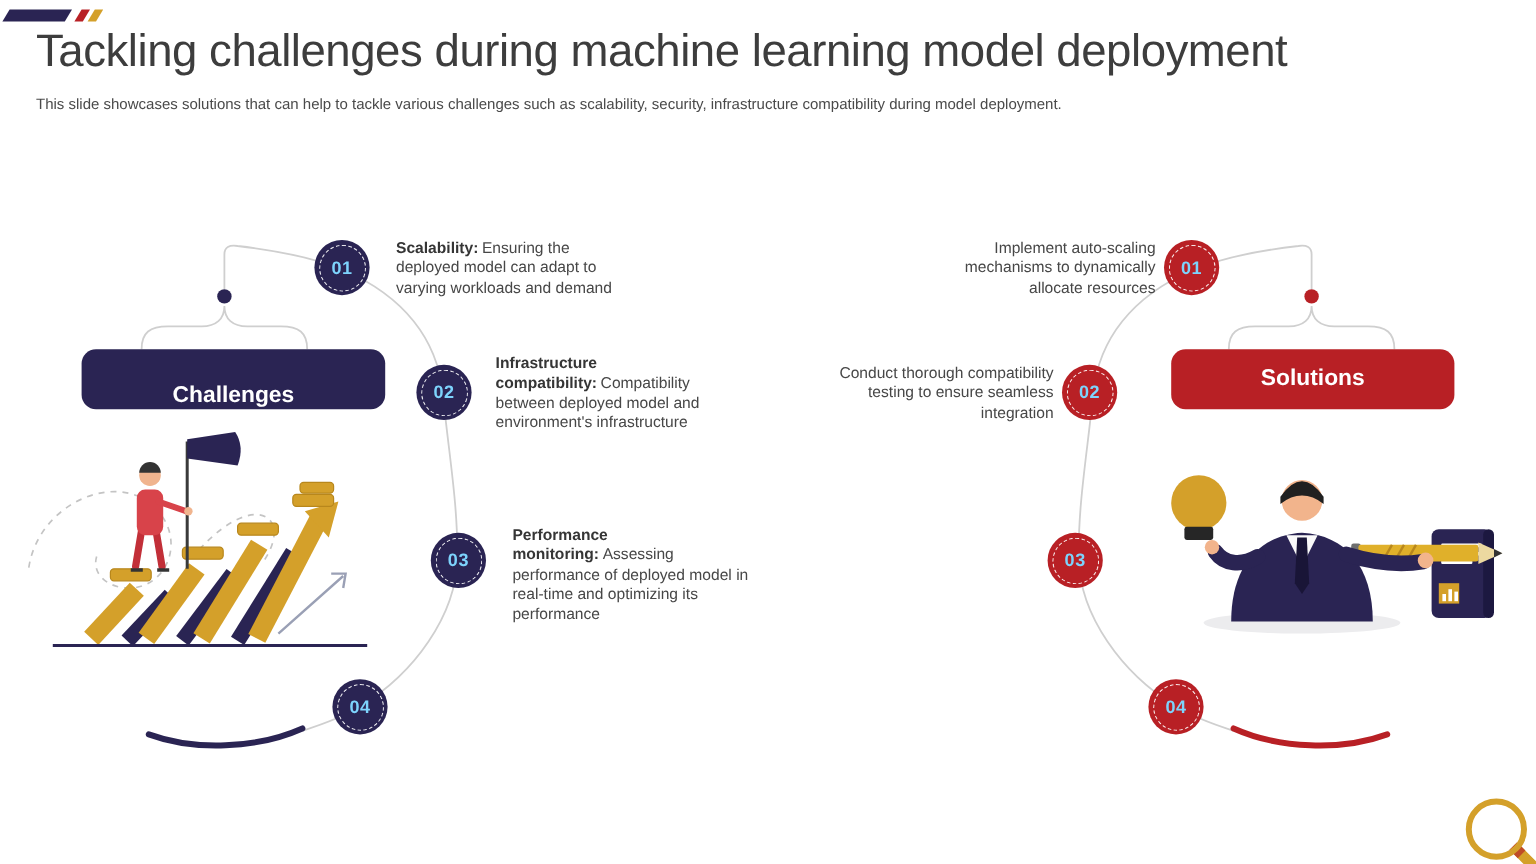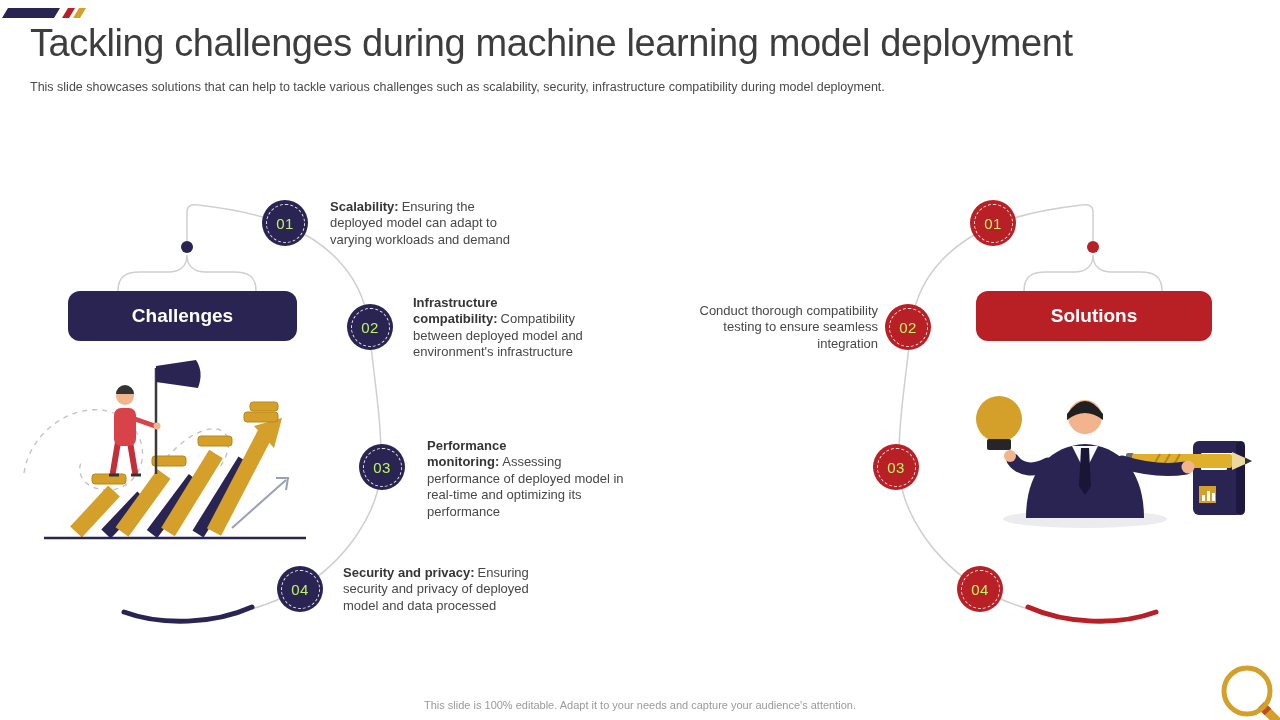--- a/index.html
+++ b/index.html
@@ -8,21 +8,21 @@
   .abs{position:absolute;}
   .title{left:30px;top:22px;width:1150px;font-size:38px;font-weight:400;color:#3d3d3d;
          letter-spacing:-0.4px;font-family:"Liberation Sans",sans-serif;z-index:3;}
   .subtitle{left:30px;top:80px;width:900px;font-size:12.5px;color:#4a4a4a;z-index:3;}
   .footer{left:0;top:699px;width:1280px;text-align:center;font-size:11px;color:#9a9a9a;z-index:3;}
   .connector-layer{left:0;top:0;width:1280px;height:720px;z-index:1;pointer-events:none;}
   .num-circle{width:46px;height:46px;border-radius:50%;display:flex;align-items:center;
               justify-content:center;z-index:3;}
   .num-inner{width:37px;height:37px;border-radius:50%;border:1.5px dashed rgba(255,255,255,.88);
              display:flex;align-items:center;justify-content:center;}
-  .num-inner span{color:#bef264;font-weight:normal;font-size:15px;letter-spacing:.5px;}
+  .num-inner span{color:#7dd3fc;font-weight:bold;font-size:15px;letter-spacing:.5px;}
   .navy-bg{background:#2a2453;}
   .red-bg{background:#b82025;}
   .pill{height:50px;border-radius:12px;display:flex;align-items:center;justify-content:center;
         z-index:3;}
   .pill span{color:#fff;font-weight:bold;font-size:19px;}
   .item{font-size:13px;line-height:1.26;color:#474747;z-index:3;}
   .item b{color:#353535;margin-right:3px;}
   .right-align{text-align:right;}
   .illus{z-index:2;}
 </style>
@@ -32,37 +32,36 @@
 <div class="slide">
 
   <svg class="abs" style="left:0;top:6px;z-index:3" width="95" height="14" viewBox="0 0 95 14">
     <polygon points="2,12 8,2 60,2 54,12" fill="#2a2453"></polygon>
     <polygon points="62,12 68,2 75,2 69,12" fill="#b82025"></polygon>
     <polygon points="73,12 79,2 86,2 80,12" fill="#d4a02a"></polygon>
   </svg>
 
   <div class="abs title">Tackling challenges during machine learning model deployment</div>
   <div class="abs subtitle">This slide showcases solutions that can help to tackle various challenges such as scalability, security, infrastructure compatibility during model deployment.</div>
-  <div class="abs footer">This slide is 100% editable. Adapt it to your needs and capture your audience's attention.</div>
 
   <svg class="abs connector-layer" viewBox="0 0 1280 720">
 
     <path d="M 187 241 L 187 212 C 187 206 191 204 198 205 C 233 209 262 215 286 225 C 337 247 364 283 369 327 C 373 372 382 420 381 466 C 380 513 345 561 301 588 C 287 597 268 604 252 609" fill="none" stroke="#cfcfcf" stroke-width="1.5"></path>
 
     <path d="M 118 291 C 118 277 125 272 140 272 L 168 272 C 180 272 187 266 187 255 C 187 266 194 272 206 272 L 234 272 C 249 272 256 277 256 291" fill="none" stroke="#cfcfcf" stroke-width="1.5"></path>
     <circle cx="187" cy="247" r="6" fill="#2a2453"></circle>
     <path d="M 124 612 C 162 626 214 624 252 607" fill="none" stroke="#2a2453" stroke-width="5" stroke-linecap="round"></path>
 
     <path d="M 1093 241 L 1093 212 C 1093 206 1089 204 1082 205 C 1047 209 1018 215 994 225 C 943 247 916 283 911 327 C 907 372 898 420 899 466 C 900 513 935 561 979 588 C 993 597 1012 604 1028 609" fill="none" stroke="#cfcfcf" stroke-width="1.5"></path>
     <path d="M 1024 291 C 1024 277 1031 272 1046 272 L 1074 272 C 1086 272 1093 266 1093 255 C 1093 266 1100 272 1112 272 L 1140 272 C 1155 272 1162 277 1162 291" fill="none" stroke="#cfcfcf" stroke-width="1.5"></path>
     <circle cx="1093" cy="247" r="6" fill="#b82025"></circle>
     <path d="M 1156 612 C 1118 626 1066 624 1028 607" fill="none" stroke="#b82025" stroke-width="5" stroke-linecap="round"></path>
   </svg>
 
-  <div class="abs pill navy-bg" style="left:68px;top:291px;width:229px;">
+  <div class="abs pill navy-bg" style="left:68px;top:291px;width:253px;align-items:flex-end;">
     <span>Challenges</span>
   </div>
 
   <div class="abs pill red-bg" style="left:976px;top:291px;width:236px;">
     <span>Solutions</span>
   </div>
 
   <div class="abs num-circle navy-bg" style="left:262px;top:200px">
     <div class="num-inner">
         <span>01</span>
@@ -86,23 +85,20 @@
 
   <div class="abs item" style="left:330px;top:199px;width:190px">
     <b>Scalability:</b><span>Ensuring the deployed model can adapt to varying workloads and demand</span>
   </div>
   <div class="abs item" style="left:413px;top:295px;width:195px">
     <b>Infrastructure compatibility:</b><span>Compatibility between deployed model and environment's infrastructure</span>
   </div>
   <div class="abs item" style="left:427px;top:438px;width:205px">
     <b>Performance monitoring:</b><span>Assessing performance of deployed model in real-time and optimizing its performance</span>
   </div>
-  <div class="abs item" style="left:343px;top:565px;width:198px">
-    <b>Security and privacy:</b><span>Ensuring security and privacy of deployed model and data processed</span>
-  </div>
 
   <div class="abs num-circle red-bg" style="left:970px;top:200px">
     <div class="num-inner">
         <span>01</span>
       </div>
   </div>
   <div class="abs num-circle red-bg" style="left:885px;top:304px">
     <div class="num-inner">
         <span>02</span>
       </div>
@@ -111,20 +107,23 @@
     <div class="num-inner">
         <span>03</span>
       </div>
   </div>
   <div class="abs num-circle red-bg" style="left:957px;top:566px">
     <div class="num-inner">
         <span>04</span>
       </div>
   </div>
 
+  <div class="abs item right-align" style="left:770px;top:199px;width:193px">
+    <span>Implement auto-scaling mechanisms to dynamically allocate resources</span>
+  </div>
   <div class="abs item right-align" style="left:685px;top:303px;width:193px">
     <span>Conduct thorough compatibility testing to ensure seamless integration</span>
   </div>
 
   <svg class="abs illus" style="left:18px;top:348px" width="300" height="200" viewBox="0 0 300 200">
     <g stroke="#c4c4c4" stroke-width="1.4" stroke-dasharray="5 5" fill="none">
       <path d="M 6 125 C 14 72 78 44 110 74 C 138 100 122 140 92 142 C 70 143 56 128 64 112"></path>
       <path d="M 148 110 C 196 58 228 84 200 122"></path>
     </g>
     <g stroke="#2a2453" stroke-width="13">

